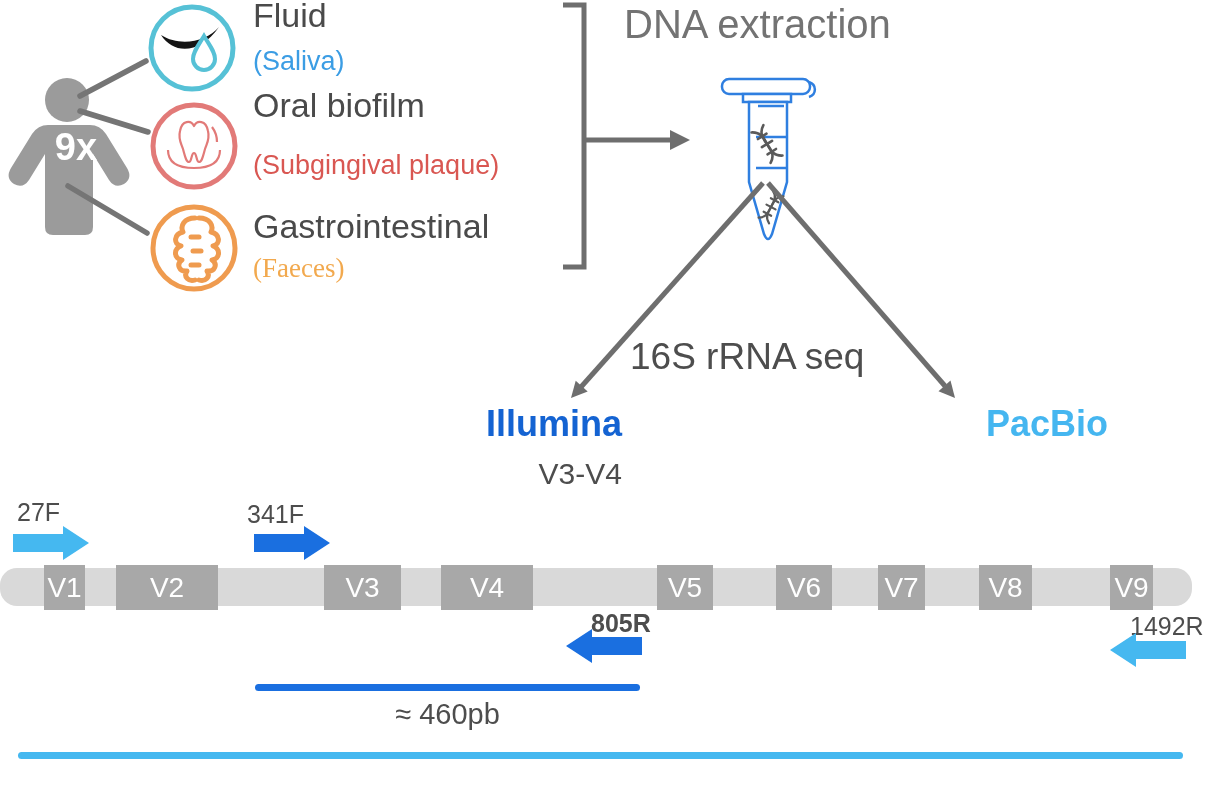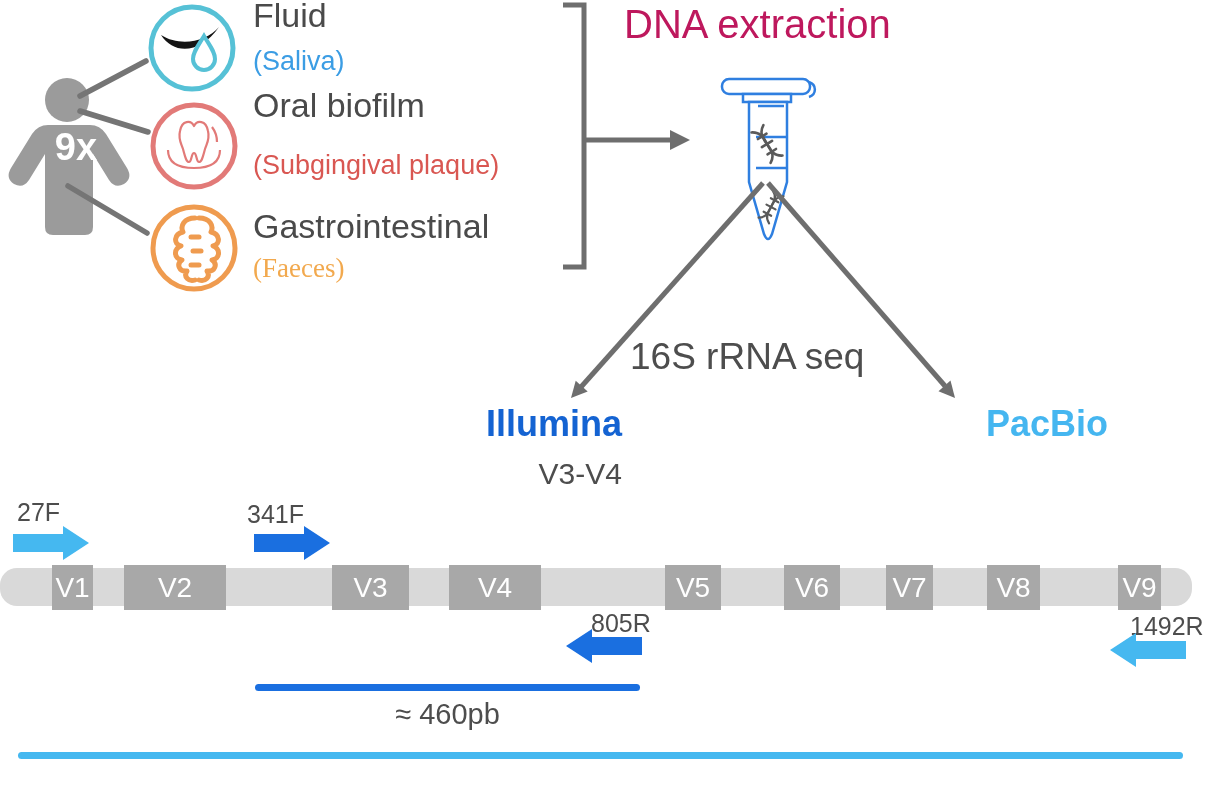--- a/index.html
+++ b/index.html
@@ -17,46 +17,46 @@
     left:44px;top:126px;width:64px;text-align:center;
     font-size:38px;font-weight:bold;color:#ffffff;z-index:3;
   }
   .sample-type{font-size:34px;line-height:42px;color:#4a4a4a;white-space:nowrap;}
   .sample-source{font-size:27px;line-height:34px;white-space:nowrap;}
   .src-saliva{color:#3b9de4;}
   .src-plaque{color:#d95752;}
   .src-faeces{color:#f2a94e;font-family:Liberation Serif, serif;}
 
   
-  .title-extraction{left:624px;top:2px;font-size:40px;color:#be185d;white-space:nowrap;}
+  .title-extraction{left:624px;top:2px;font-size:40px;color:#737373;white-space:nowrap;}
   .seq-label{left:630px;top:336px;font-size:37px;color:#4d4d4d;white-space:nowrap;}
   .platform{width:210px;text-align:right;}
   .platform .pname{font-size:36px;font-weight:bold;line-height:40px;}
   .platform .pregion{font-size:30px;color:#4d4d4d;line-height:36px;margin-top:12px;}
   .platform-illumina{left:412px;top:404px;}
   .platform-illumina .pname{color:#1463d2;}
   .platform-pacbio{left:898px;top:404px;}
   .platform-pacbio .pname{color:#45b6f0;}
 
   
   .gene-bar{left:0px;top:568px;width:1192px;height:38px;background:#d9d9d9;border-radius:17px;}
   .vbox{
     top:565px;height:45px;background:#a8a8a8;color:#ffffff;
-    font-size:28px;line-height:45px;text-align:center;z-index:2;margin-left:8px;
+    font-size:28px;line-height:45px;text-align:center;z-index:2;
   }
   .v1{left:44px;width:41px;}  .v2{left:116px;width:102px;}
   .v3{left:324px;width:77px;} .v4{left:441px;width:92px;}
   .v5{left:657px;width:56px;} .v6{left:776px;width:56px;}
   .v7{left:878px;width:47px;} .v8{left:979px;width:53px;}
   .v9{left:1110px;width:43px;}
 
   .primer-label{font-size:25px;color:#4d4d4d;white-space:nowrap;}
   .lbl-27f{left:17px;top:498px;}
   .lbl-341f{left:247px;top:500px;}
-  .lbl-805r{left:591px;top:609px;}
+  .lbl-805r{left:591px;top:609px;font-weight:bold;}
   .lbl-1492r{left:1130px;top:612px;}
 
   .parrow{display:flex;align-items:center;height:34px;}
   .parrow .shaft{width:50px;height:18px;background:currentColor;}
   .parrow .head-r{width:0;height:0;border-top:17px solid transparent;border-bottom:17px solid transparent;border-left:26px solid;}
   .parrow .head-l{width:0;height:0;border-top:17px solid transparent;border-bottom:17px solid transparent;border-right:26px solid;}
   .c-light{color:#45b8f0;}
   .c-dark{color:#1a6fe0;}
   .a-27f{left:13px;top:526px;}
   .a-341f{left:254px;top:526px;}

